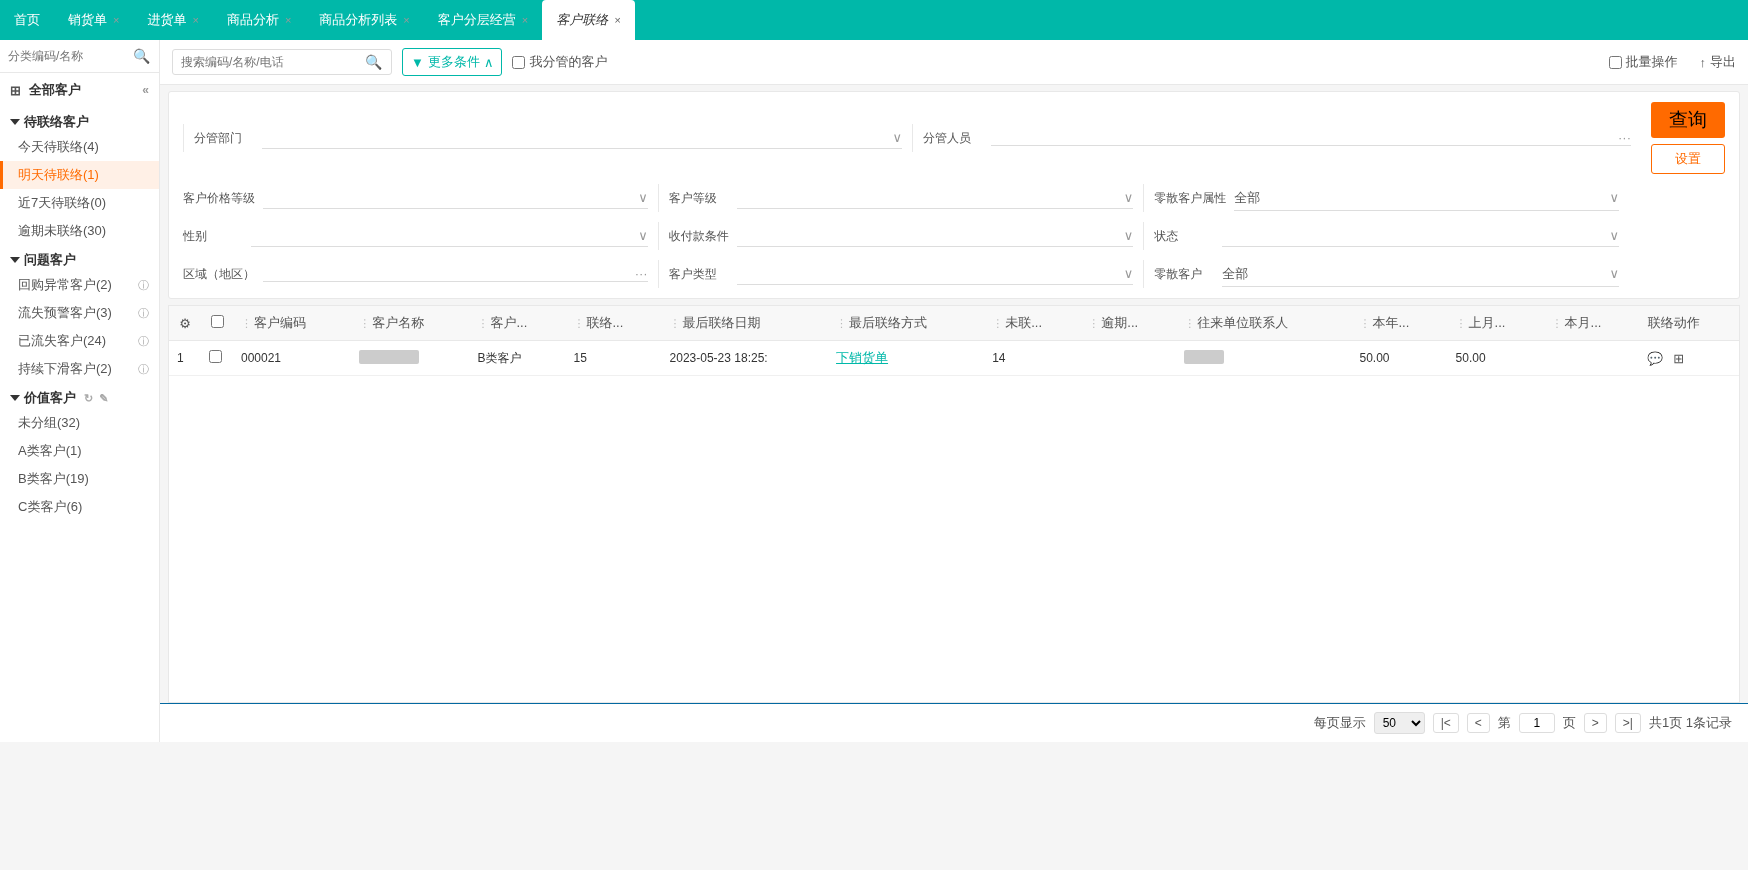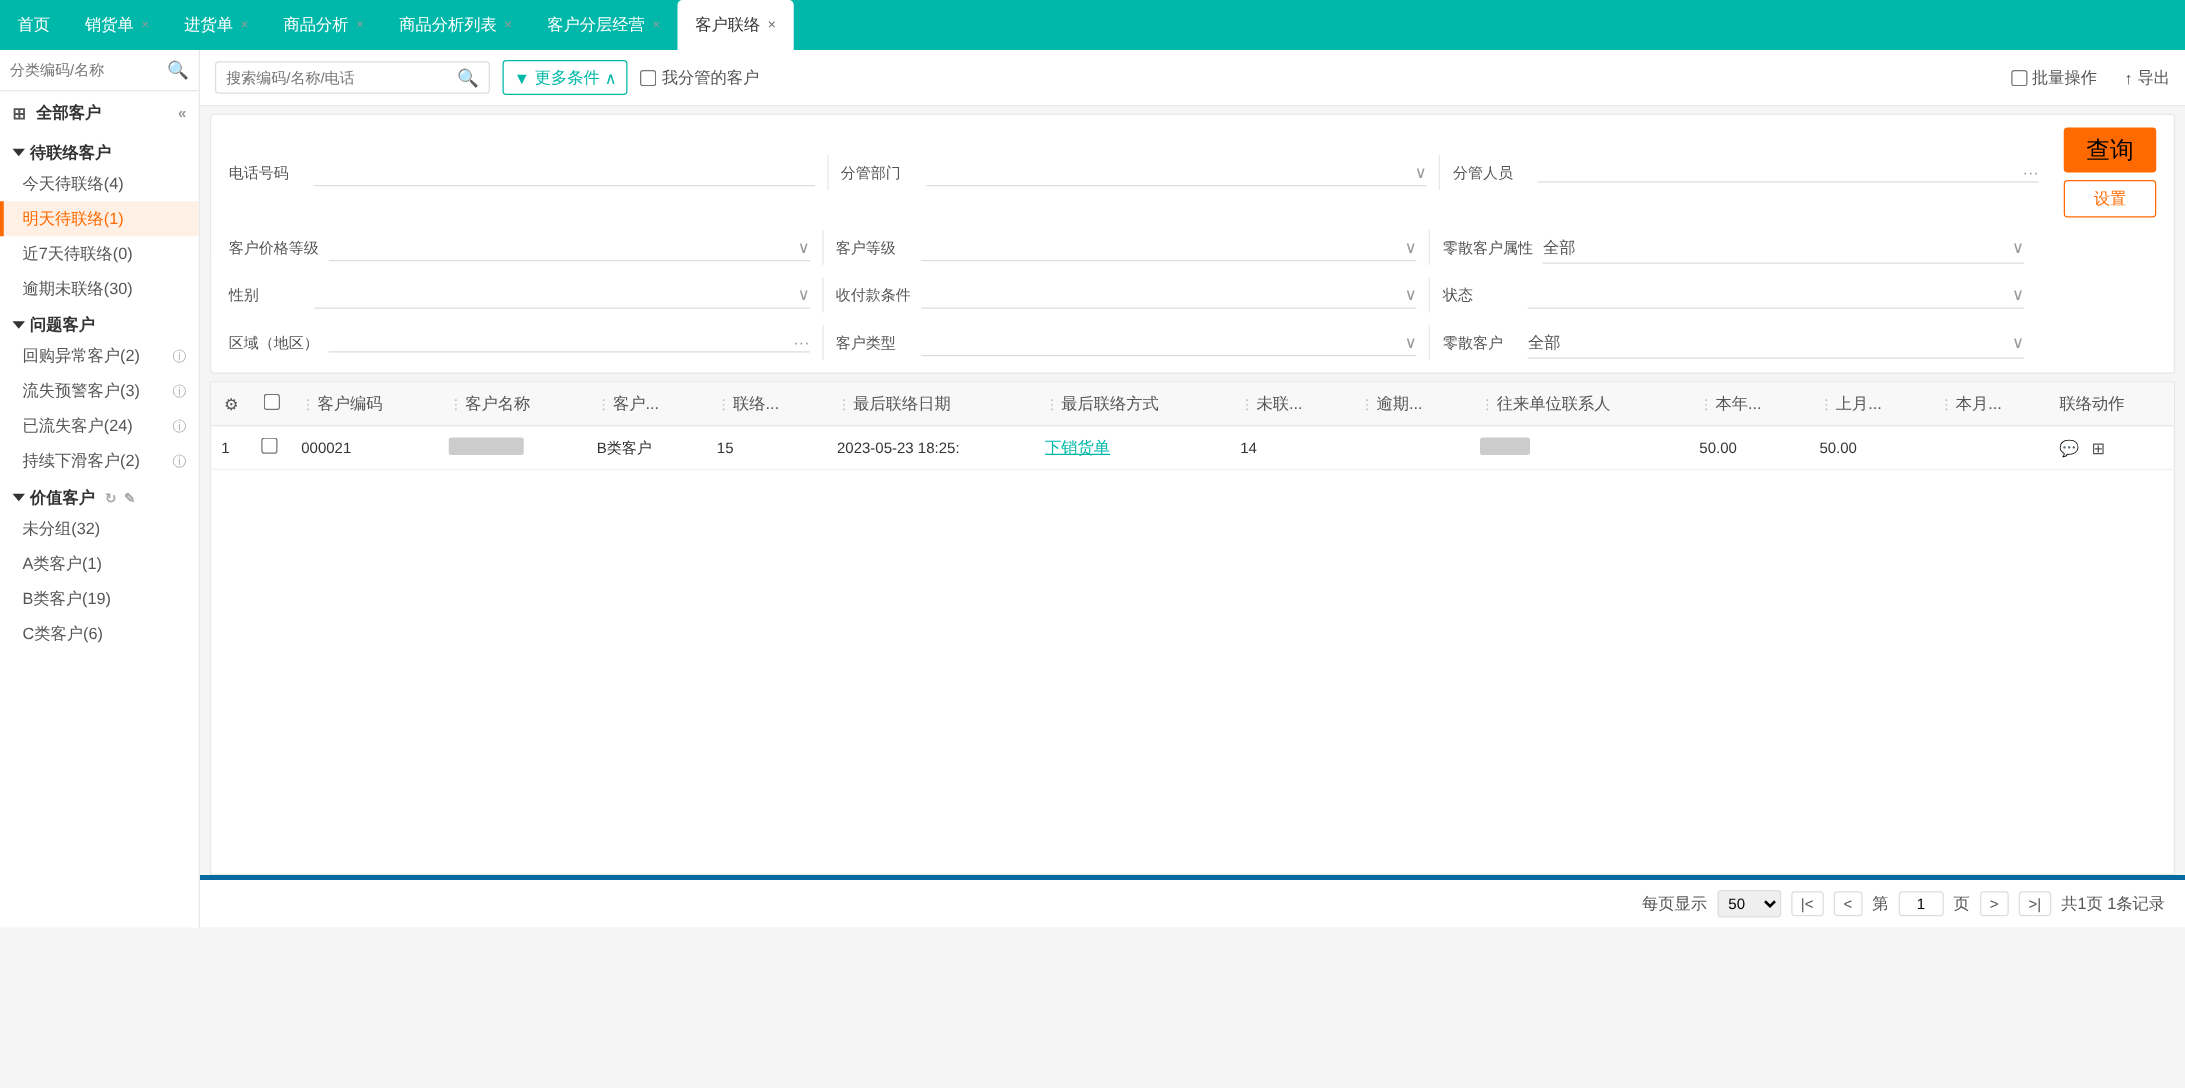--- a/index.html
+++ b/index.html
@@ -1,21 +1,21 @@
 <!DOCTYPE html>
 <html><head>
   <meta charset="utf-8">
   <style>
     * { box-sizing: border-box; margin: 0; padding: 0; font-family: 'Microsoft YaHei', Arial, sans-serif; font-size: 13px; }
     body { background: #f5f5f5; min-height: 870px; overflow: hidden; }
 
     
     .top-nav { background: #00b8a9; display: flex; align-items: center; height: 40px; padding: 0 0 0 0; }
     .top-nav .nav-item { color: #fff; padding: 0 14px; height: 40px; display: flex; align-items: center; cursor: pointer; font-size: 13px; white-space: nowrap; }
-    .top-nav .nav-item.active { background: #fff; color: #333; border-radius: 4px 4px 0 0; }
+    .top-nav .nav-item.active { background: #fff; color: #333; border-radius: 4px 4px 0 0; font-style: italic; }
     .top-nav .nav-item .close-x { margin-left: 6px; color: #999; font-size: 11px; }
     .top-nav .nav-item.active .close-x { color: #666; }
     .nav-home { color: #fff; padding: 0 14px; height: 40px; display: flex; align-items: center; font-size: 13px; cursor: pointer; }
 
     
     .main-layout { display: flex; height: 702px; }
 
     
     .sidebar { width: 160px; background: #fff; border-right: 1px solid #e8e8e8; overflow-y: auto; flex-shrink: 0; padding-bottom: 10px; }
     .sidebar-search { display: flex; align-items: center; padding: 8px; border-bottom: 1px solid #e8e8e8; }
@@ -65,21 +65,21 @@
     thead th { padding: 8px 8px; text-align: left; font-size: 12px; color: #555; font-weight: normal; border-bottom: 1px solid #e8e8e8; white-space: nowrap; }
     thead th .col-icon { color: #bbb; font-size: 11px; margin-right: 2px; }
     tbody tr { border-bottom: 1px solid #f0f0f0; }
     tbody td { padding: 8px 8px; font-size: 12px; color: #333; white-space: nowrap; }
     .th-settings { width: 32px; text-align: center; }
     .th-check { width: 32px; text-align: center; }
     .link-text { color: #00b8a9; cursor: pointer; text-decoration: underline; }
     .blurred { background: #ccc; color: transparent; border-radius: 2px; display: inline-block; min-width: 60px; height: 14px; }
 
     
-    .footer { display: flex; align-items: center; justify-content: flex-end; padding: 8px 16px; background: #fff; border-top: 4px solid #0369a1; gap: 8px; font-size: 12px; color: #555; }
+    .footer { display: flex; align-items: center; justify-content: flex-end; padding: 8px 16px; background: #fff; border-top: 1px solid #0369a1; gap: 8px; font-size: 12px; color: #555; }
     .footer-select { border: 1px solid #ddd; border-radius: 3px; padding: 2px 4px; font-size: 12px; }
     .footer-nav-btn { border: 1px solid #ddd; background: #fff; cursor: pointer; padding: 2px 7px; border-radius: 3px; color: #555; font-size: 12px; }
     .footer-nav-btn:disabled { color: #ccc; cursor: not-allowed; }
     .footer-page-input { border: 1px solid #ddd; border-radius: 3px; padding: 2px 4px; width: 36px; text-align: center; font-size: 12px; }
 
     
     .table-container::-webkit-scrollbar { height: 8px; }
     .table-container::-webkit-scrollbar-thumb { background: #ccc; border-radius: 4px; }
   </style>
 </head>
@@ -210,24 +210,20 @@
         <div class="export-btn">
           <span>↑</span>
           <span>导出</span>
         </div>
       </div>
     </div>
 
     <div class="filter-area">
 
       <div class="filter-row">
-        <div class="filter-field">
-          <span class="filter-label">电话号码</span>
-          <input class="filter-input" style="">
-        </div>
         <div class="filter-divider"></div>
         <div class="filter-field">
           <span class="filter-label">分管部门</span>
           <div class="filter-select">
             <span></span>
             <span class="chevron">∨</span>
           </div>
         </div>
         <div class="filter-divider"></div>
         <div class="filter-field">

